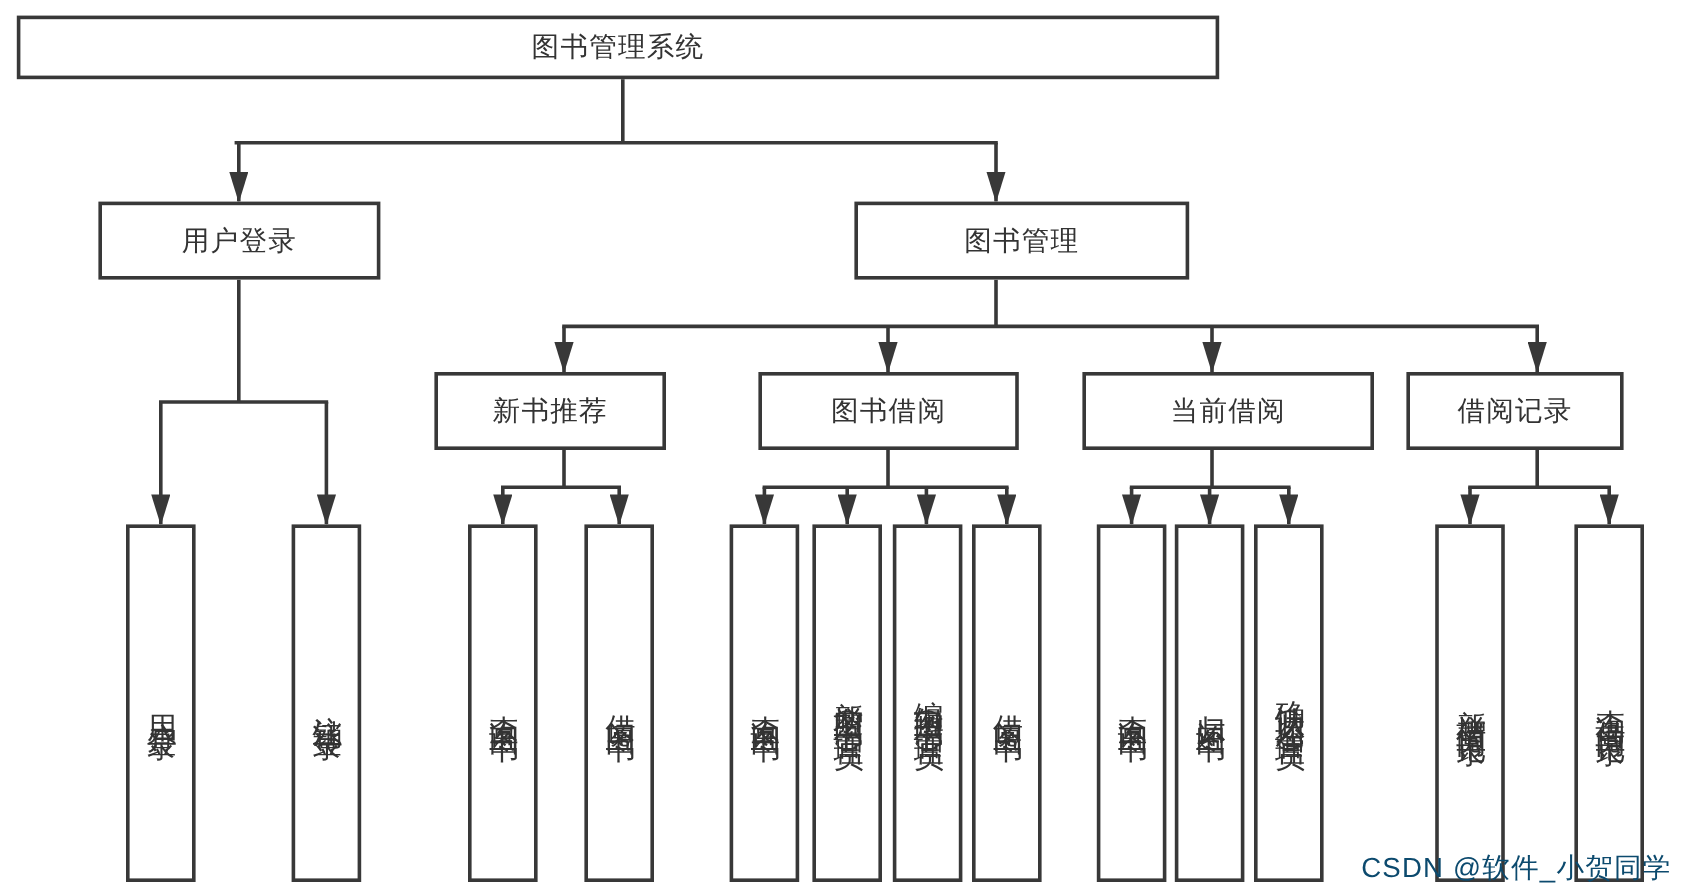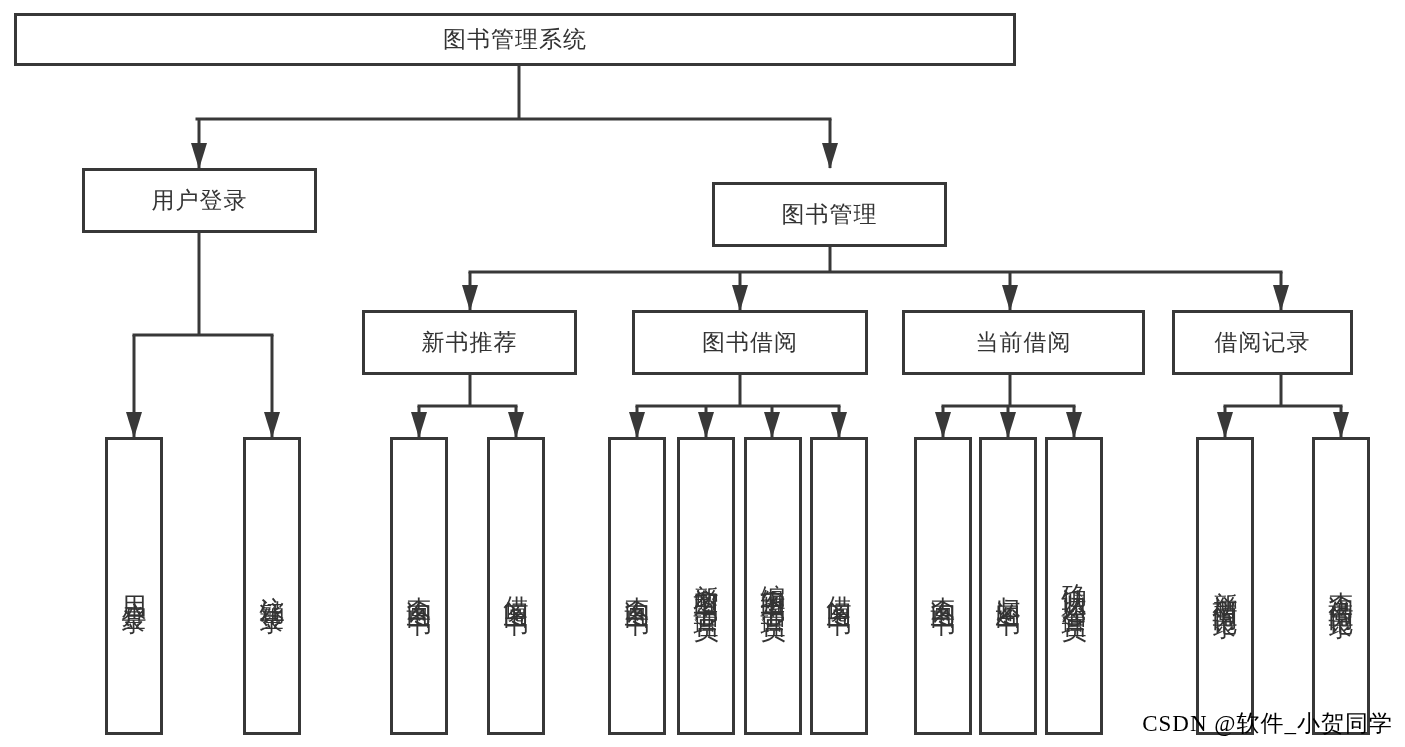--- a/index.html
+++ b/index.html
@@ -2,21 +2,21 @@
 <html><head>
 <meta charset="utf-8">
 <style>
   html, body { margin: 0; padding: 0; background: #ffffff; }
   .canvas {
     position: relative;
     width: 1405px;
     height: 747px;
     background: #ffffff;
     overflow: hidden;
-    font-family: Liberation Serif, serif;
+    font-family: Liberation Sans, sans-serif;
   }
   .connectors {
     position: absolute;
     left: 0; top: 0;
     width: 1405px; height: 747px;
     pointer-events: none;
   }
   .box {
     position: absolute;
     box-sizing: border-box;
@@ -38,21 +38,21 @@
     font-size: 25px;
     letter-spacing: 5px;
     line-height: 1;
     white-space: nowrap;
   }
   .watermark {
     position: absolute;
     right: 12px;
     bottom: 8px;
     font-size: 23px;
-    color: #000000;
+    color: #0c4a6e;
     letter-spacing: 1px;
     white-space: nowrap;
   }
 </style>
 </head>
 <body>
 
 <div class="canvas">
 
   <svg class="connectors" viewBox="0 0 1405 747" xmlns="http://www.w3.org/2000/svg">
@@ -105,28 +105,28 @@
     </g>
   </svg>
 
   <div class="box" style="left:14px;top:13px;width:1002px;height:53px">
     <span class="hlabel">图书管理系统</span>
   </div>
 
   <div class="box" style="left:82px;top:168px;width:235px;height:65px">
     <span class="hlabel">用户登录</span>
   </div>
-  <div class="box" style="left:712px;top:182px;width:235px;height:65px">
+  <div class="box" style="left:712px;top:168px;width:279px;height:65px">
     <span class="hlabel">图书管理</span>
   </div>
 
-  <div class="box" style="left:362px;top:310px;width:215px;height:65px">
+  <div class="box" style="left:362px;top:310px;width:193px;height:65px">
     <span class="hlabel">新书推荐</span>
   </div>
-  <div class="box" style="left:632px;top:310px;width:236px;height:65px">
+  <div class="box" style="left:632px;top:310px;width:217px;height:65px">
     <span class="hlabel">图书借阅</span>
   </div>
   <div class="box" style="left:902px;top:310px;width:243px;height:65px">
     <span class="hlabel">当前借阅</span>
   </div>
   <div class="box" style="left:1172px;top:310px;width:181px;height:65px">
     <span class="hlabel">借阅记录</span>
   </div>
 
   <div class="box leaf" style="left:105px;top:437px;width:58px;height:298px">

